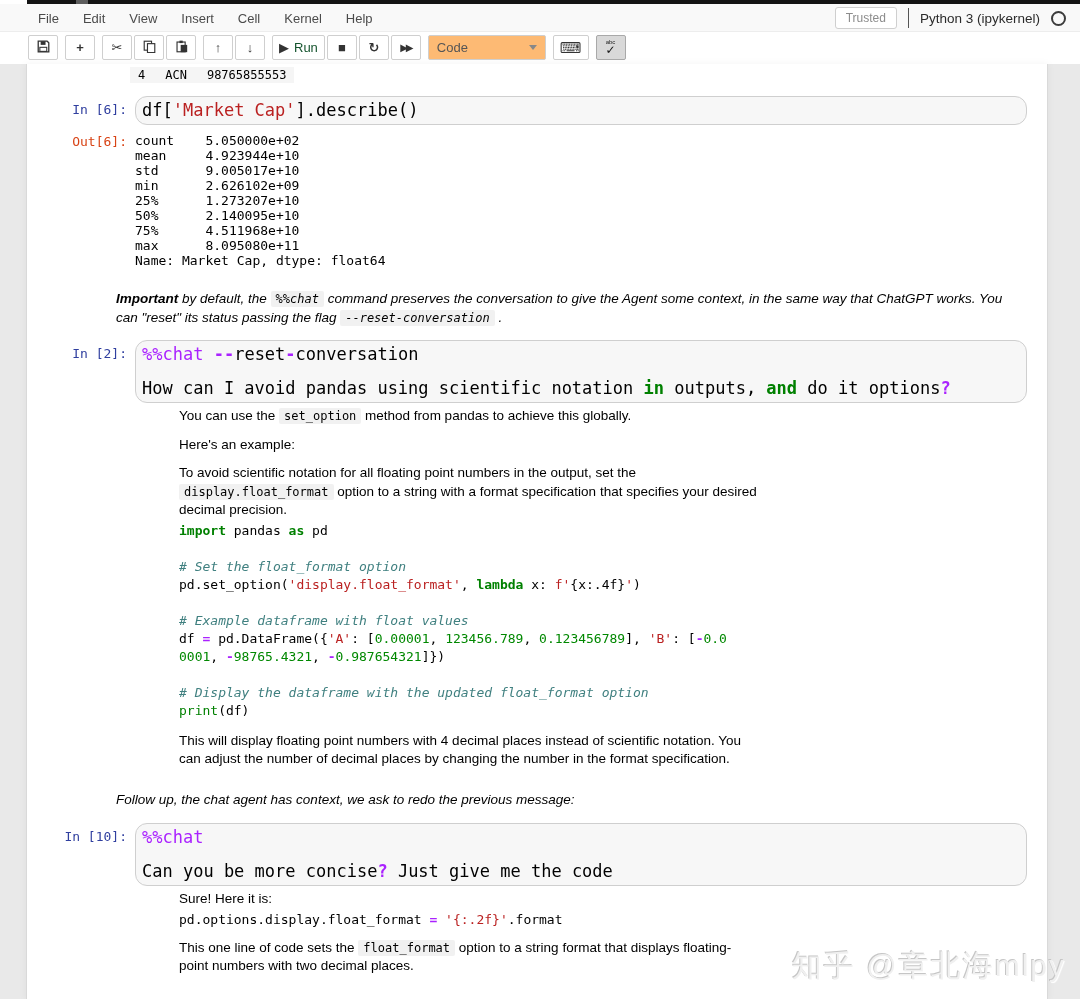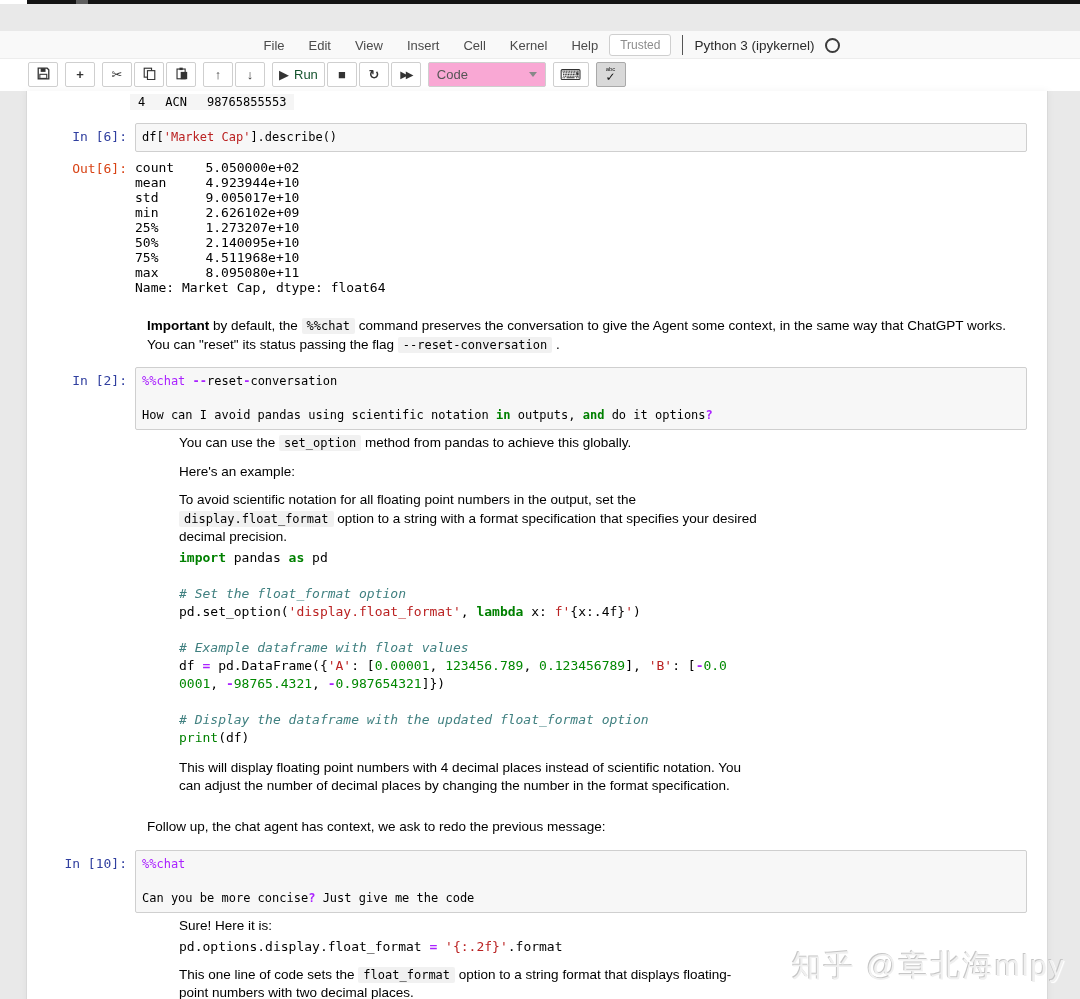--- a/index.html
+++ b/index.html
@@ -4,66 +4,66 @@
 <style>
   html,body{margin:0;padding:0;width:1080px;height:999px;overflow:hidden;
     background:#e9e9e9;font-family:"Liberation Sans","DejaVu Sans",sans-serif;color:#000;}
   .mono{font-family:"DejaVu Sans Mono","Liberation Mono",monospace;}
 
   
   .topstrip{height:4px;background:linear-gradient(90deg,#fff 0,#fff 27px,#141414 27px,#141414 76px,
     #5e5e5e 76px,#5e5e5e 88px,#141414 88px,#141414 100%);}
 
   header{background:#fff;}
-  .menubar{height:26px;display:flex;align-items:center;justify-content:center;
-    padding:1px 14px 0 38px;background:#f9f9f9;border-bottom:1px solid #ededed;margin-top:27px;}
+  .menubar{height:26px;display:flex;align-items:center;justify-content:space-between;
+    padding:1px 14px 0 38px;background:#f9f9f9;border-bottom:1px solid #ededed;}
   .menus{display:flex;gap:24px;font-size:13px;color:#4b4b4b;}
   .menus span{cursor:default;}
   .menubar-right{display:flex;align-items:center;gap:11px;padding-left:11px;}
   .trusted{border:1px solid #cfcfcf;border-radius:3px;color:#8c8c8c;font-size:12px;
     padding:3px 10px;background:#fff;}
   .kdiv{width:1px;height:20px;background:#555;}
   .kernel-name{font-size:13.5px;color:#2b2b2b;}
   .kernel-circle{width:11px;height:11px;border:2px solid #3c3c3c;border-radius:50%;display:inline-block;}
 
   .toolbar{display:flex;align-items:center;gap:7px;padding:3px 0 4px 28px;background:#fff;}
   .tgroup{display:flex;gap:2px;}
   .tbtn{min-width:30px;height:25px;background:#fff;border:1px solid #cfcfcf;border-radius:2px;
     display:flex;align-items:center;justify-content:center;font-size:13px;color:#333;
     padding:0 6px;box-sizing:border-box;}
   .tbtn.active{background:#d9d9d9;border-color:#a9a9a9;}
   .tbtn .glyph{line-height:1;}
   .bold-glyph{font-weight:bold;}
   .run-label{margin-left:5px;font-size:13px;color:#14532d;}
   .ff{letter-spacing:-2px;font-size:10px;font-weight:bold;}
-  .cellselect{width:118px;height:25px;border:1px solid #cfcfcf;border-radius:2px;background:#f9a8d4;
+  .cellselect{width:118px;height:25px;border:1px solid #cfcfcf;border-radius:2px;background:#fdba74;
     display:flex;align-items:center;justify-content:space-between;padding:0 8px;font-size:13px;color:#555;box-sizing:border-box;}
   .chev{width:0;height:0;border-left:4px solid transparent;border-right:4px solid transparent;
     border-top:5px solid #888;}
   .abc-stack{display:flex;flex-direction:column;align-items:center;line-height:1;}
   .abc-stack .abc{font-size:6px;color:#222;}
   .abc-stack .chk{font-size:12px;font-weight:bold;color:#111;margin-top:-1px;}
 
   
   .page{margin:0 32px 0 26px;background:#fff;border-left:1px solid #d9d9d9;border-right:1px solid #d9d9d9;
     height:936px;box-sizing:border-box;box-shadow:0 0 8px rgba(0,0,0,.05);padding-top:2px;overflow:hidden;}
 
   .partial-row{margin-left:103px;margin-top:1px;background:#f5f5f5;width:148px;display:flex;gap:20px;
     padding:1px 8px;font-size:12px;}
 
   .cellrow{display:flex;margin-top:13px;}
   .prompt{width:100px;text-align:right;padding:6px 8px 0 0;font-size:13px;flex-shrink:0;}
   .prompt.pin{color:#303F9F;}
   .prompt.pout{color:#D84315;padding-top:1px;}
-  .inputbox{flex:1;margin-right:20px;border:1px solid #cfcfcf;background:#f7f7f7;border-radius:2px;
-    padding:5px 6px;font-size:12px;line-height:17px;}
+  .inputbox{flex:1;margin-right:20px;border:1px solid #cfcfcf;background:#f7f7f7;border-radius:12px;
+    padding:5px 6px;font-size:17px;line-height:17px;}
   .outrow{display:flex;margin-top:8px;}
   .outpre{margin:0;font-size:13px;line-height:15px;font-family:"DejaVu Sans Mono","Liberation Mono",monospace;}
 
-  .md{margin:22px 20px 0 120px;font-size:13.5px;line-height:18.5px;max-width:888px;}
+  .md{margin:22px 20px 0 89px;font-size:13.5px;line-height:18.5px;max-width:888px;font-style:italic;}
   .icode{font-family:"DejaVu Sans Mono","Liberation Mono",monospace;font-size:12px;background:#f1f1f1;
     padding:1px 5px;border-radius:2px;}
 
   .chat{margin-left:152px;margin-top:4px;}
   .chat p{margin:10px 0 0 0;width:578px;font-size:13.5px;line-height:18.5px;}
   .chat p.first{margin-top:0;}
   .chat-code{margin-top:2px;width:551px;font-size:13px;line-height:18px;word-break:break-all;}
   .chat-code div{min-height:18px;}
 
   

